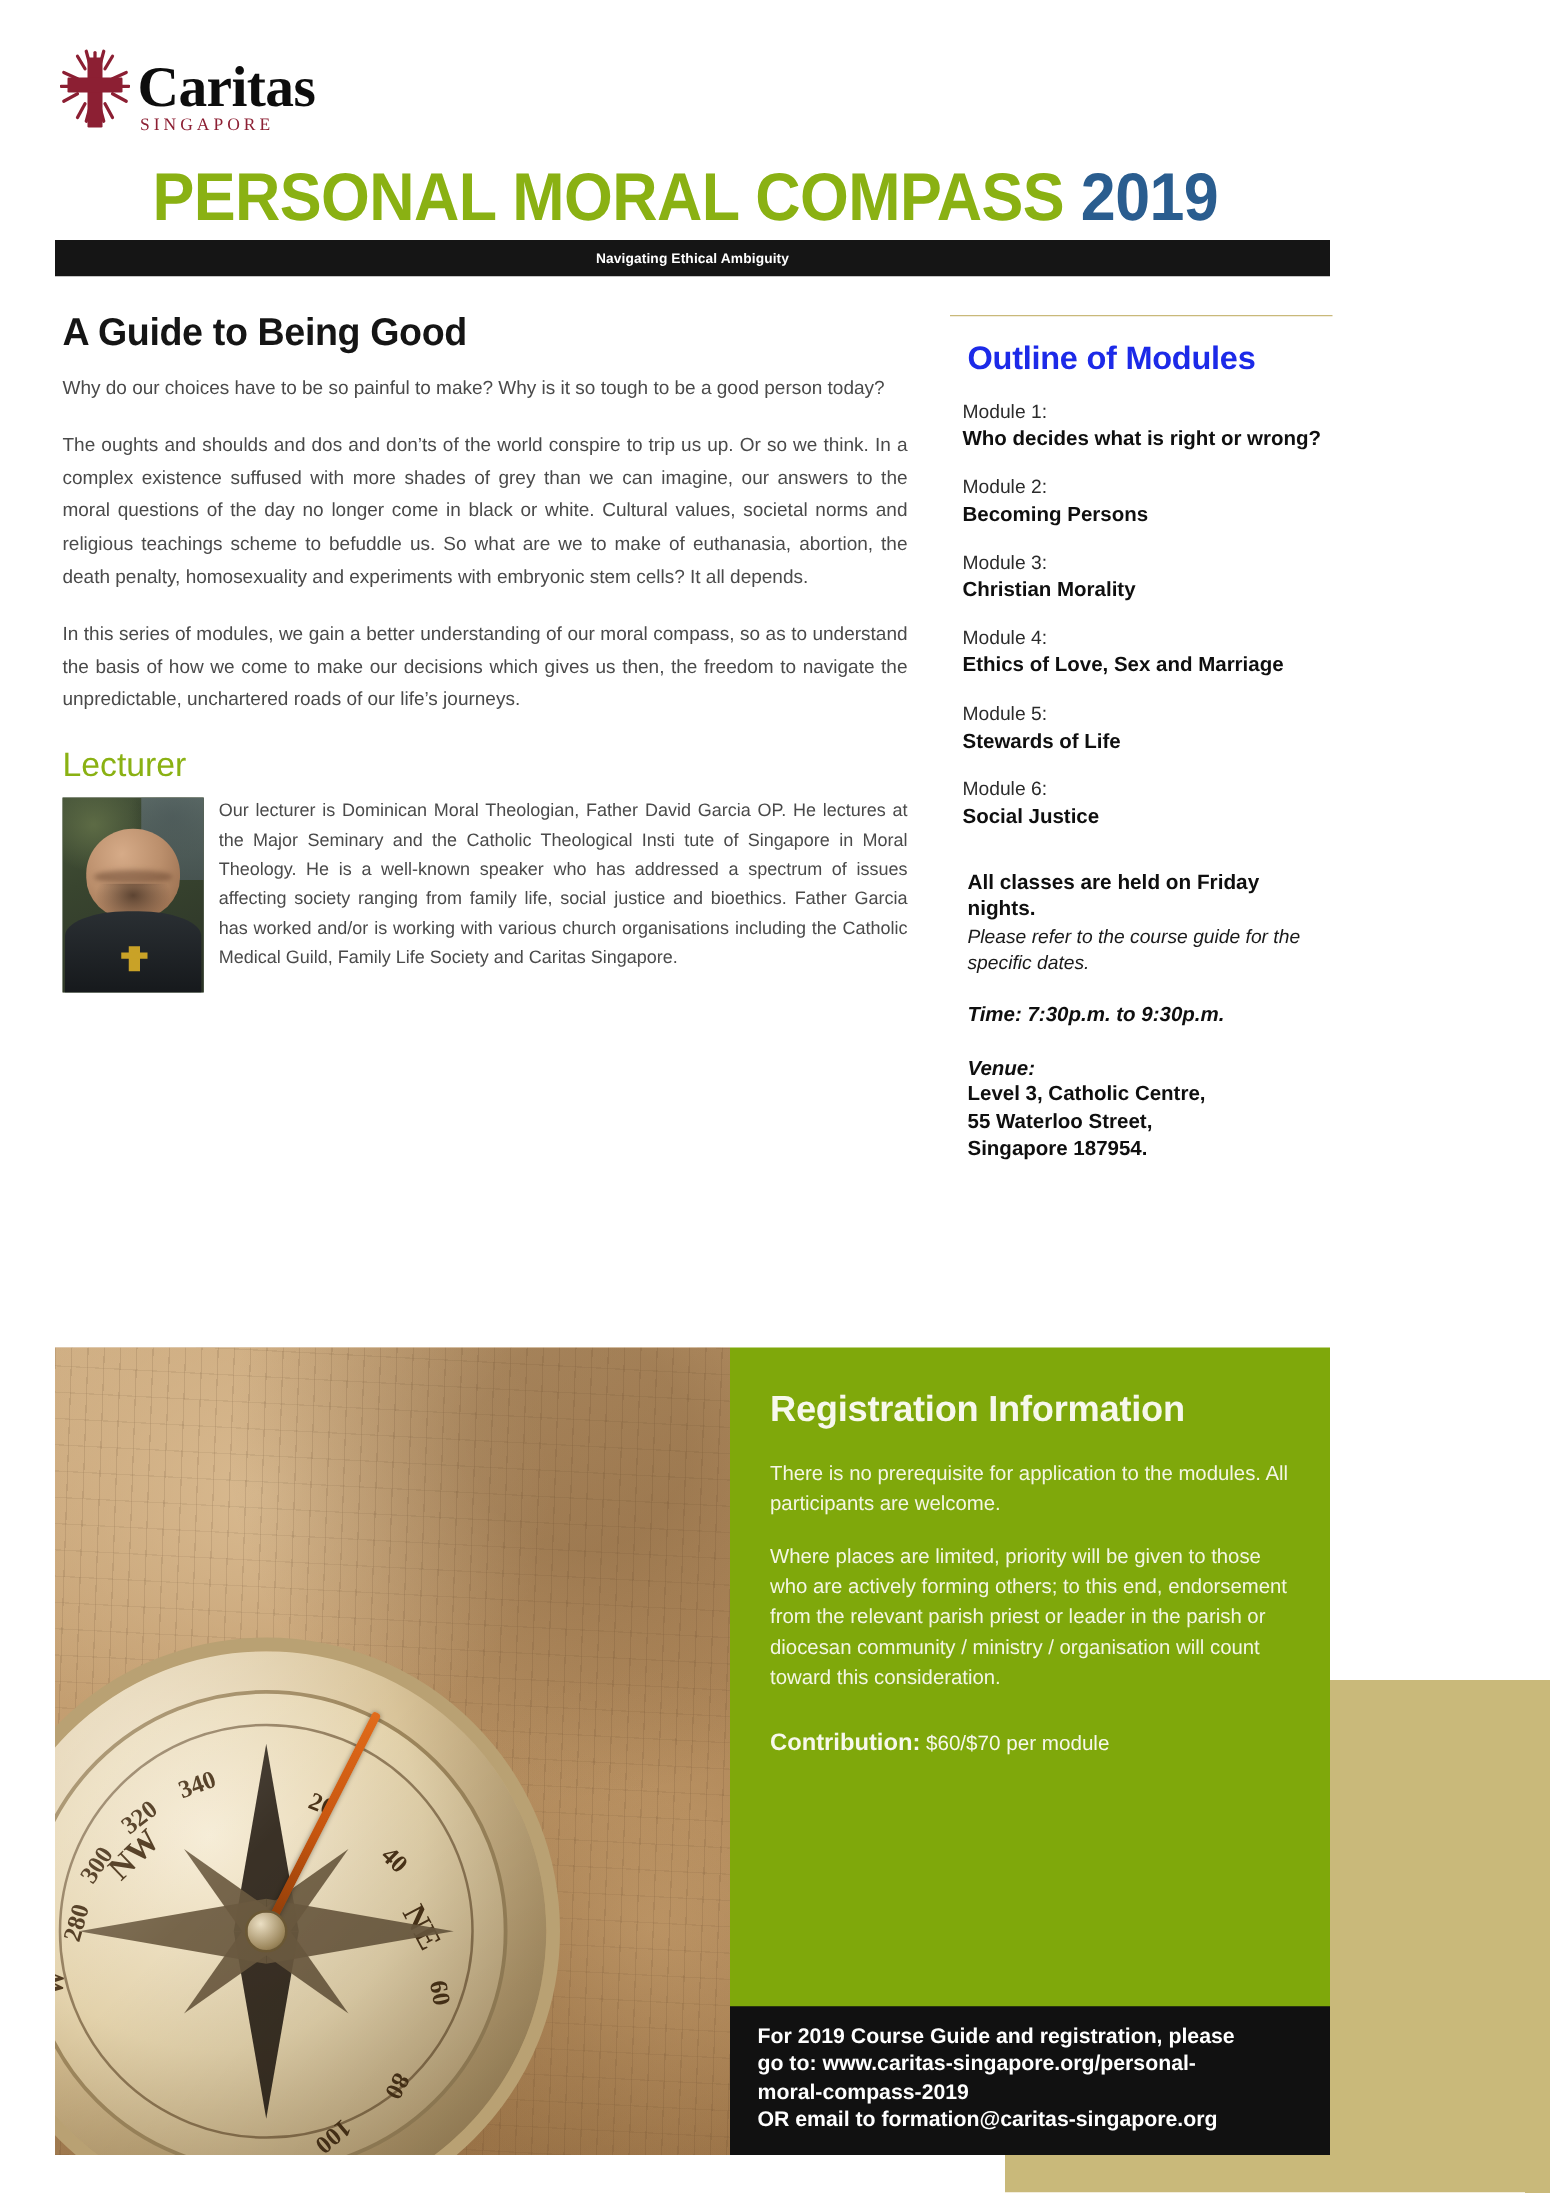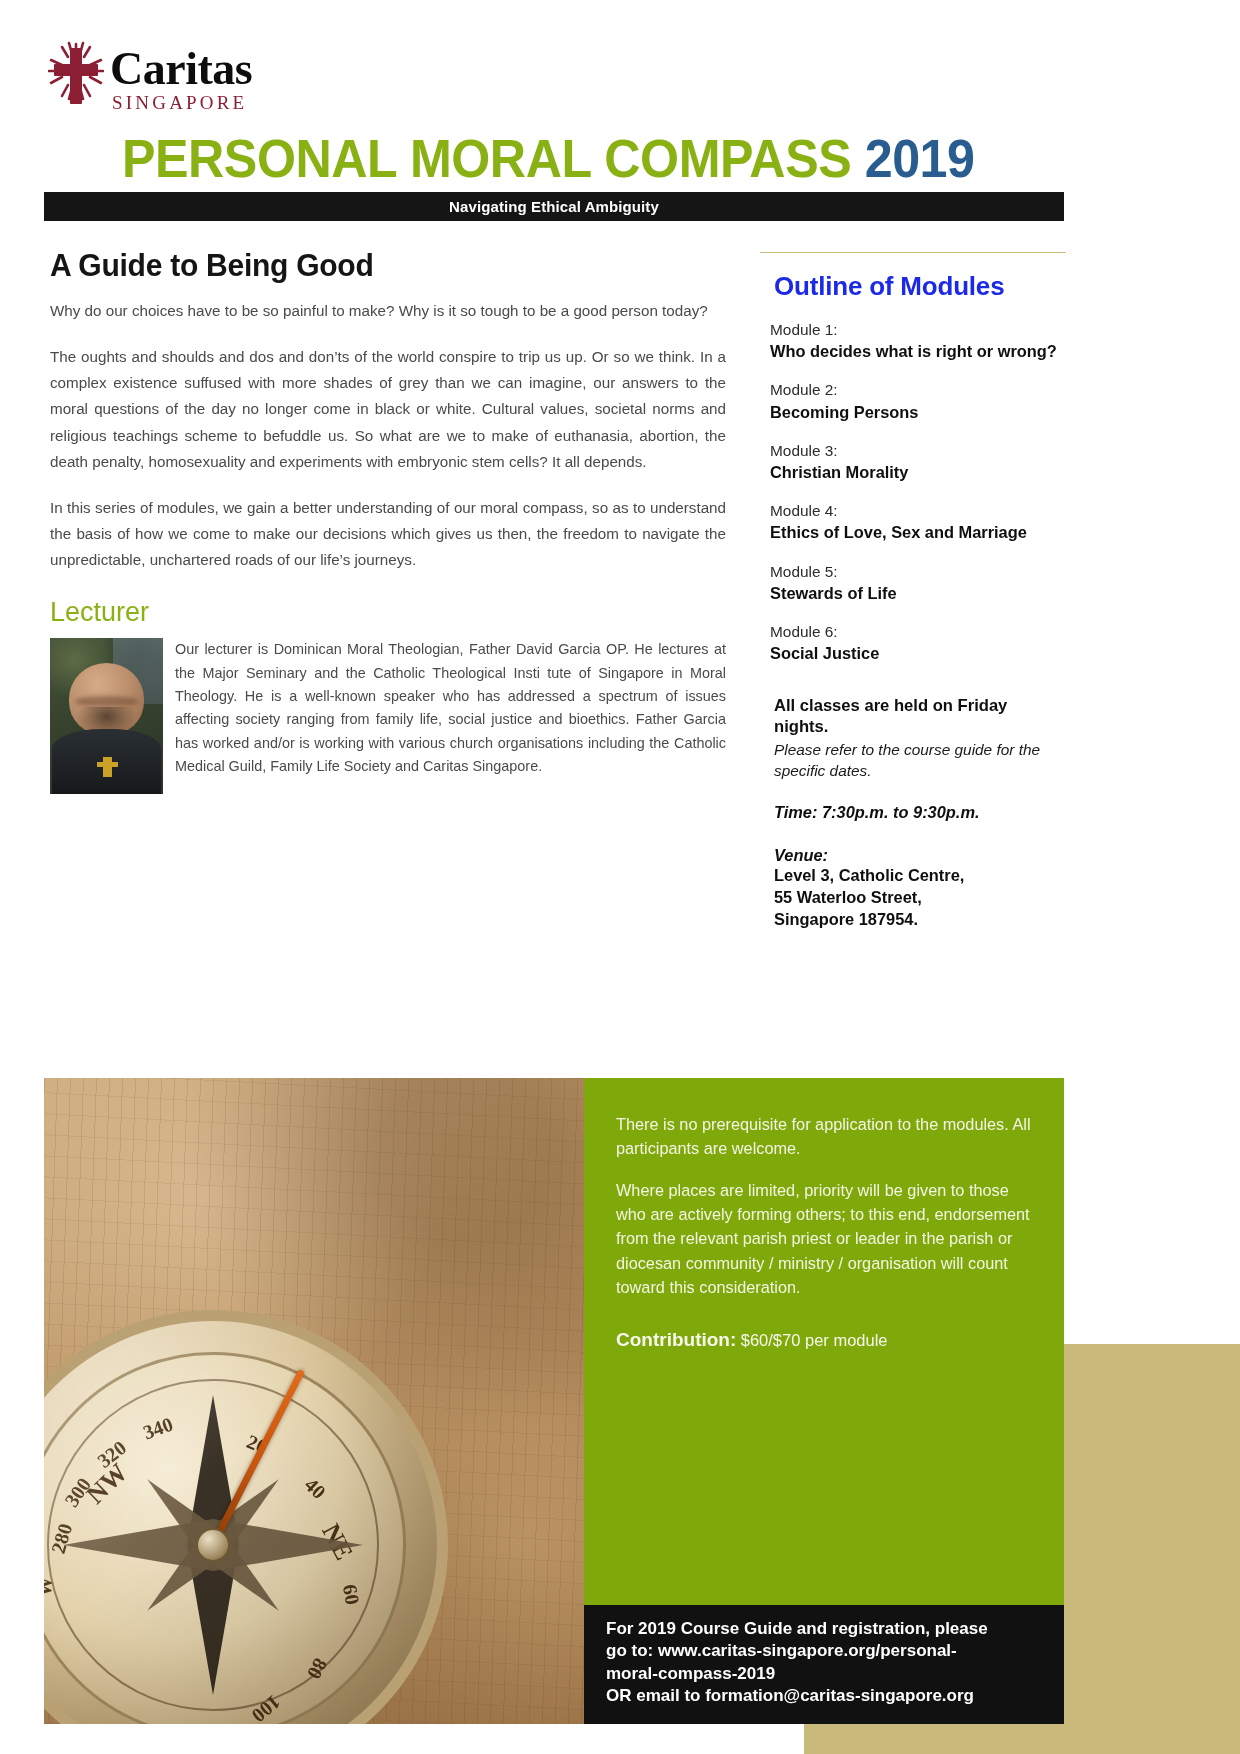--- a/index.html
+++ b/index.html
@@ -36,21 +36,21 @@
   .logo-caritas {
     font-family: "Liberation Serif", serif;
     font-size: 46px;
     font-weight: 700;
     color: #0d0d0d;
     letter-spacing: -0.5px;
     display: block;
   }
   .logo-singapore {
     font-family: "Liberation Serif", serif;
-    font-size: 19px;
+    font-size: 14px;
     font-weight: 400;
     color: #8c1f33;
     letter-spacing: 3.2px;
     display: block;
     margin-top: 1px;
     margin-left: 2px;
   }
 
   .main-title {
     position: absolute;
@@ -68,21 +68,21 @@
   .title-blue  { color: #2a5d8f; }
 
   .subtitle-bar {
     position: absolute;
     left: 44px;
     top: 192px;
     width: 1020px;
     height: 29px;
     background: #151515;
     color: #ffffff;
-    font-size: 15px;
+    font-size: 11px;
     font-weight: 700;
     display: flex;
     align-items: center;
     justify-content: center;
     letter-spacing: 0.1px;
   }
 
   
   .left-col {
     position: absolute;
@@ -565,20 +565,21 @@
           <div class="star-pt light" style="transform:rotate(315deg) scale(.62);"></div>
         </div>
 
         <div class="needle"></div>
         <div class="hub"></div>
         <div class="compass-glass"></div>
       </div>
     </div>
 
     <div class="reg">
+      <div class="h-reg">Registration Information</div>
       <p class="reg-p">There is no prerequisite for application to the modules. All participants are welcome.</p>
       <p class="reg-p">Where places are limited, priority will be given to those who are actively forming others; to this end, endorsement from the relevant parish priest or leader in the parish or diocesan community / ministry / organisation will count toward this consideration.</p>
 
       <div class="contrib">
         <span class="contrib-label">Contribution:</span>
         <span class="contrib-value">$60/$70 per module</span>
       </div>
 
       <div class="black-box">
         <div>For 2019 Course Guide and registration, please</div>

